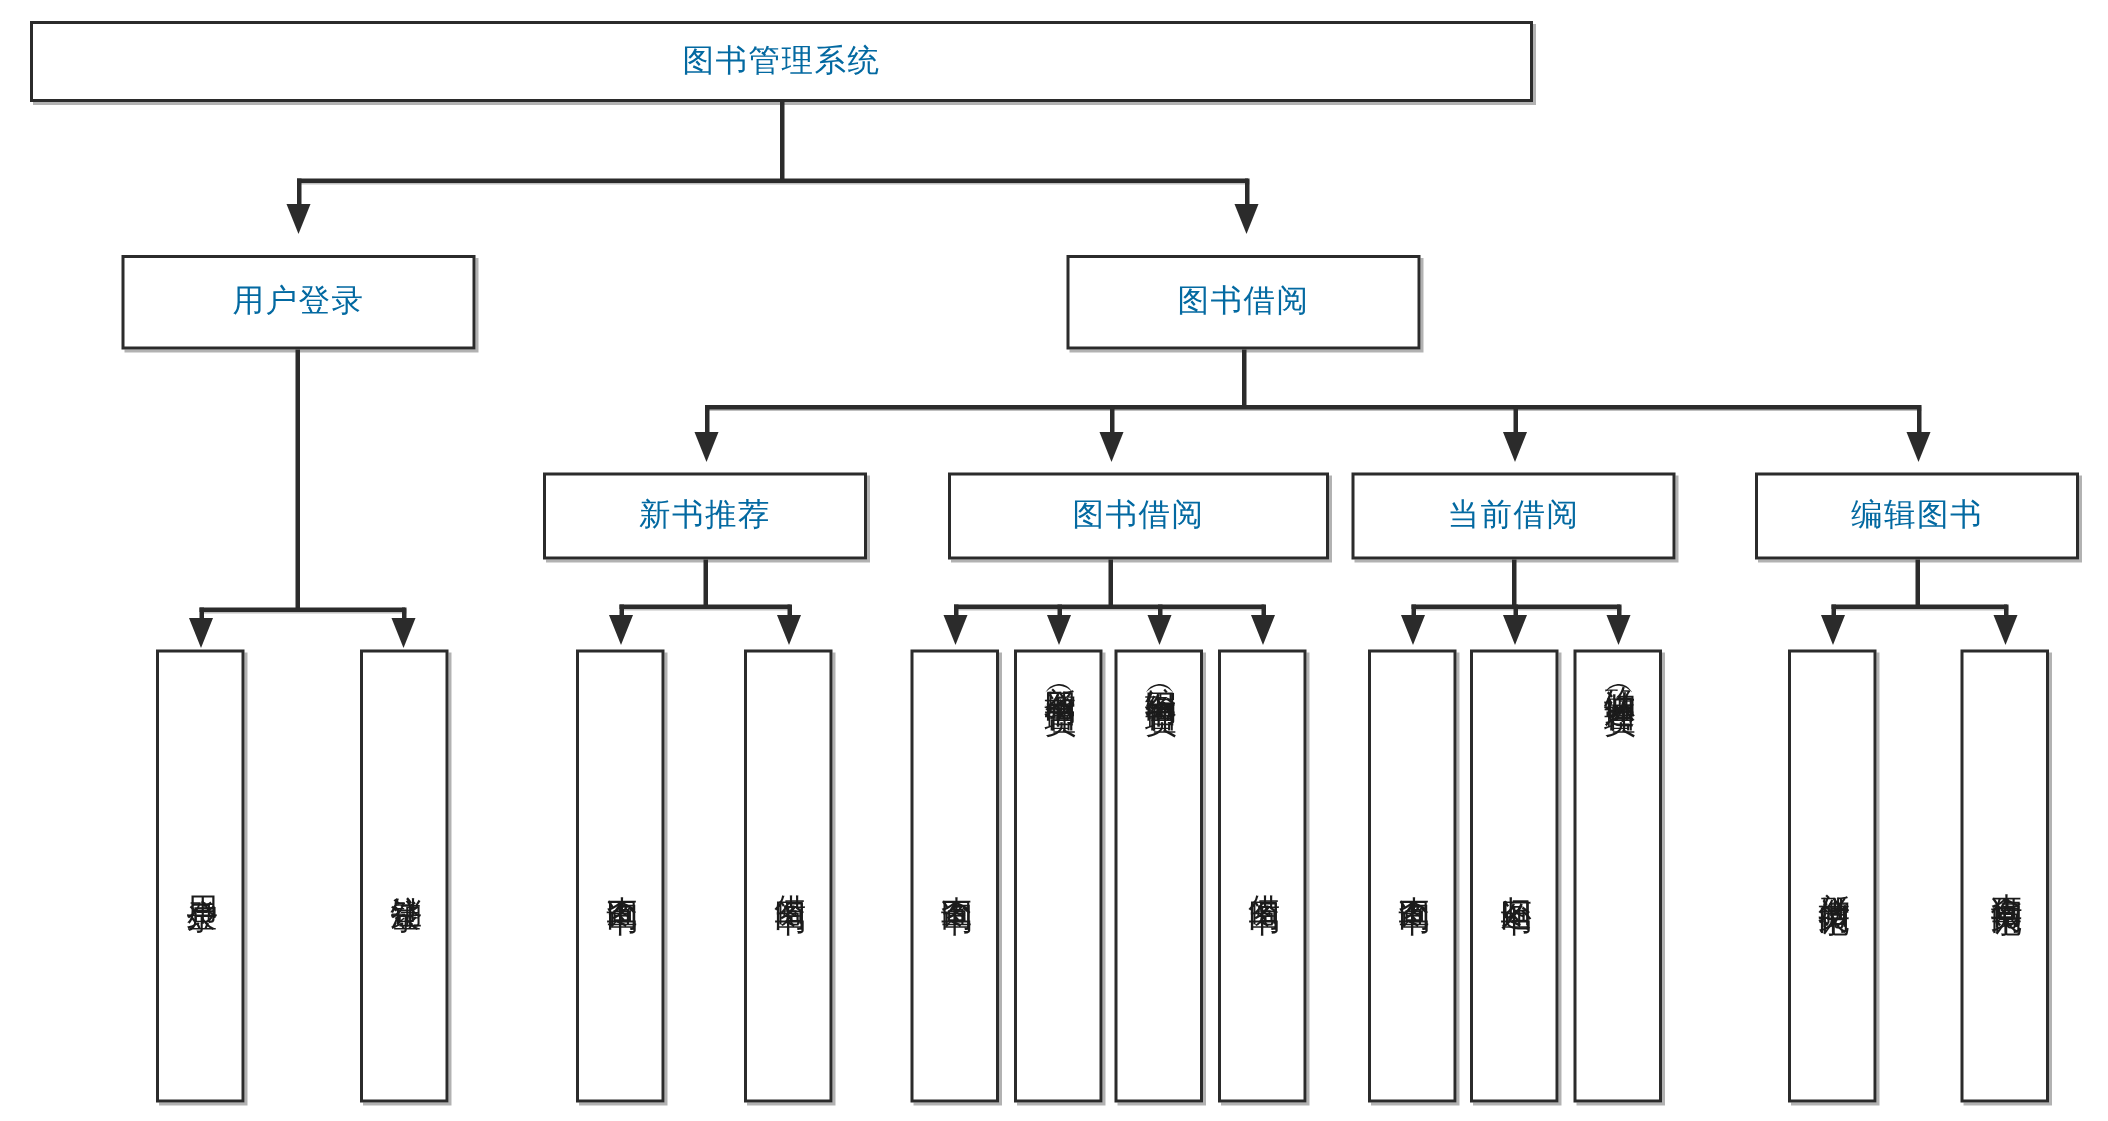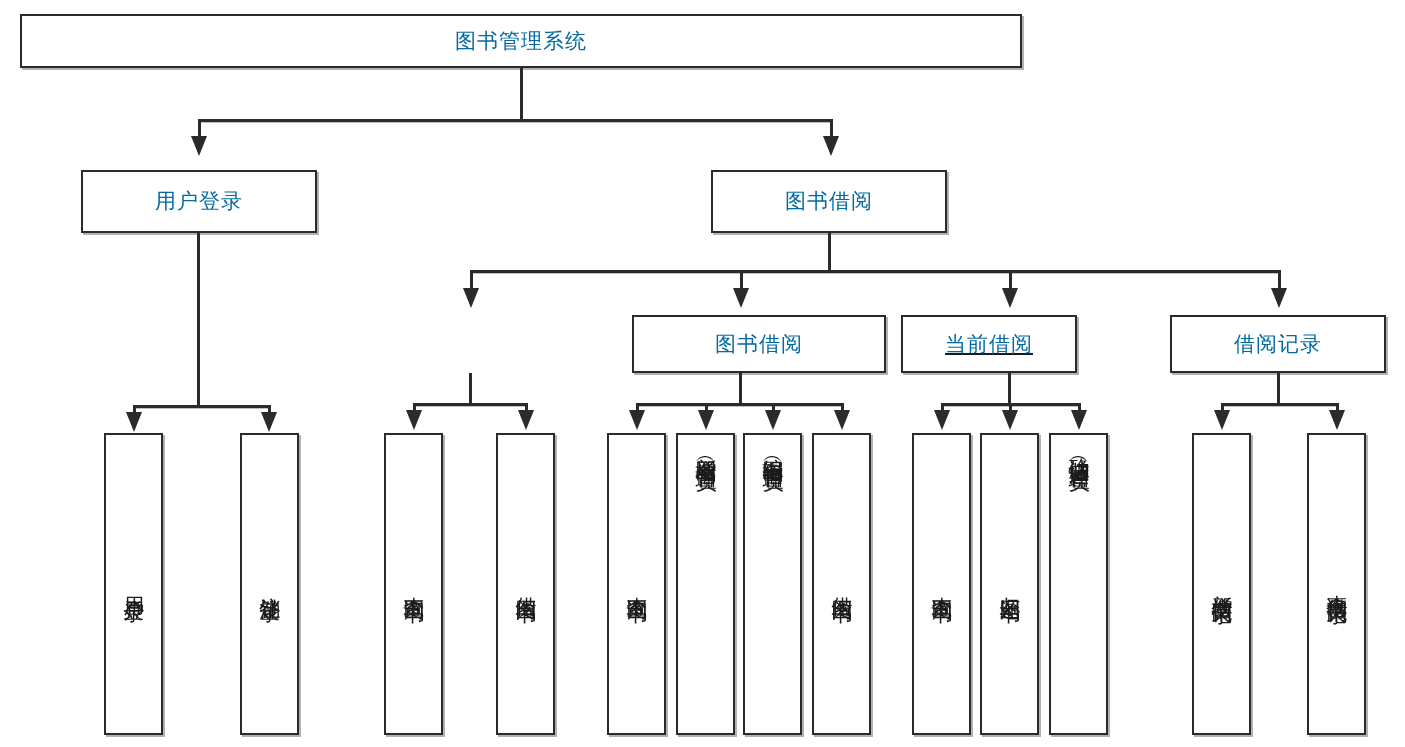--- a/index.html
+++ b/index.html
@@ -112,28 +112,31 @@
   <div class="hline" style="left:470px;top:270px;width:810px;"></div>
   <div class="vline" style="left:470px;top:270px;height:20px;"></div>
   <div class="vline" style="left:740px;top:270px;height:20px;"></div>
   <div class="vline" style="left:1009px;top:270px;height:20px;"></div>
   <div class="vline" style="left:1278px;top:270px;height:20px;"></div>
   <div class="arrow" style="left:463px;top:288px;"></div>
   <div class="arrow" style="left:733px;top:288px;"></div>
   <div class="arrow" style="left:1002px;top:288px;"></div>
   <div class="arrow" style="left:1271px;top:288px;"></div>
 
+  <div class="node" style="left:362px;top:315px;width:216px;height:58px;">
+    <span class="lbl">新书推荐</span>
+  </div>
   <div class="node" style="left:632px;top:315px;width:254px;height:58px;">
     <span class="lbl">图书借阅</span>
   </div>
-  <div class="node" style="left:901px;top:315px;width:176px;height:58px;text-decoration:underline;">
+  <div class="node" style="left:901px;top:315px;width:216px;height:58px;">
     <span class="lbl">当前借阅</span>
   </div>
   <div class="node" style="left:1170px;top:315px;width:216px;height:58px;">
-    <span class="lbl">借阅记录</span>
+    <span class="lbl">编辑图书</span>
   </div>
 
   <div class="vline" style="left:469px;top:373px;height:31px;"></div>
   <div class="hline" style="left:413px;top:403px;width:114px;"></div>
   <div class="vline" style="left:413px;top:403px;height:10px;"></div>
   <div class="vline" style="left:525px;top:403px;height:10px;"></div>
   <div class="arrow" style="left:406px;top:410px;"></div>
   <div class="arrow" style="left:518px;top:410px;"></div>
 
   <div class="vline" style="left:739px;top:373px;height:31px;"></div>

